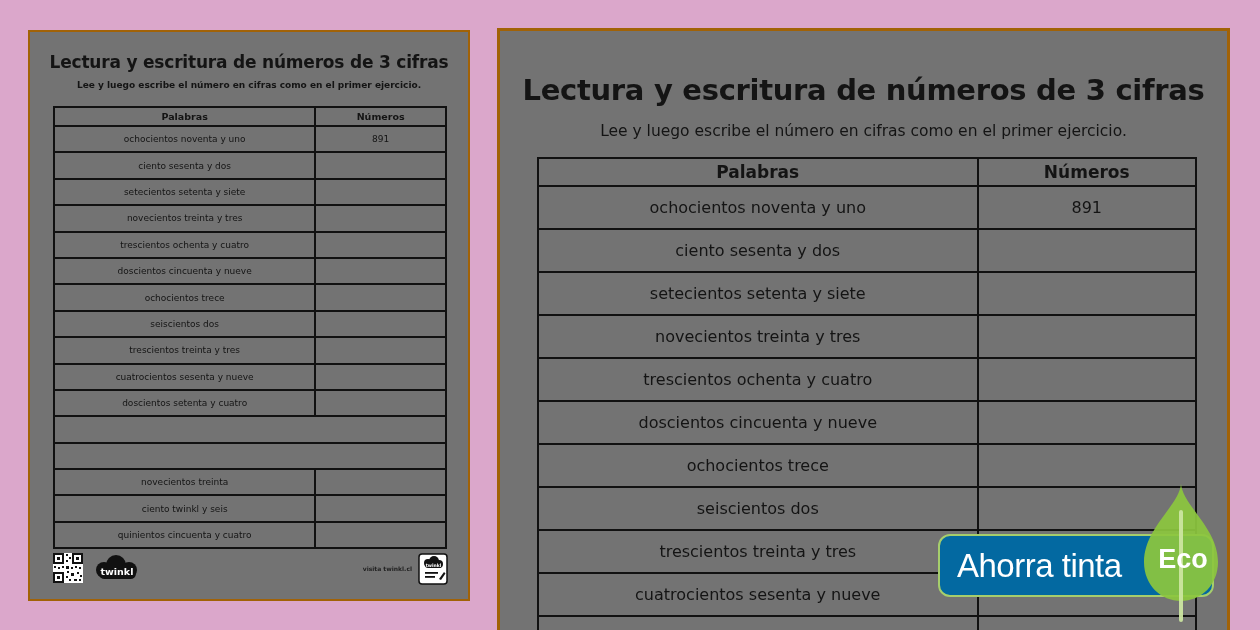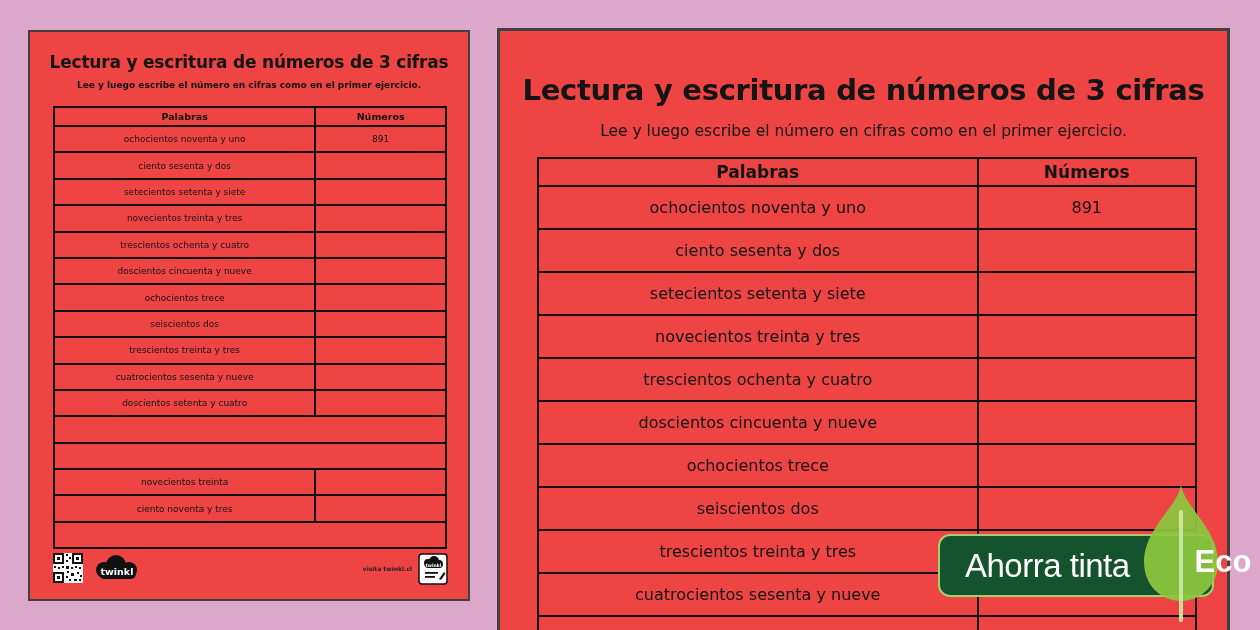--- a/index.html
+++ b/index.html
@@ -5,22 +5,22 @@
   * { margin:0; padding:0; box-sizing:border-box; }
   html,body { width:1260px; height:630px; overflow:hidden; }
   body {
     background:#dba7cb;
     font-family:"DejaVu Sans","Liberation Sans",sans-serif;
     position:relative;
     color:#141414;
   }
   .page {
     position:absolute;
-    background:#ef4444;
-    border:2px solid #404040;
+    background:#737373;
+    border:2px solid #a16207;
   }
   .page-left  { left:28px;  top:30px; width:442px; height:571px; }
   .page-right { left:497px; top:28px; width:733px; height:940px; border-width:3px; }
 
   
   .lp-title    { margin-top:20px; text-align:center; font-size:17px; font-weight:bold; letter-spacing:-0.2px; }
   .lp-subtitle { margin-top:8px;  text-align:center; font-size:9px;  font-weight:bold; }
   .lp-table    { position:absolute; left:23px; top:74px; width:394px; border:2px solid #111; }
   .lp-table .trow   { display:flex; border-top:2px solid #111; }
   .lp-table .thead  { border-top:none; }
@@ -54,23 +54,22 @@
     border-radius:12px; border:2.5px solid #a6ce6c;
     display:flex; align-items:center; z-index:5;
   }
   .eco-badge-label {
     color:#ffffff; font-size:33px; padding-left:17px; letter-spacing:-0.5px;
     font-family:"Liberation Sans","DejaVu Sans",sans-serif; font-weight:normal;
   }
   .eco-leaf { position:absolute; left:1140px; top:482px; width:82px; height:142px; z-index:6; }
   .eco-leaf-text {
     position:absolute; left:1148px; top:544px; width:70px; text-align:center;
-    color:#ffffff; font-size:31px; font-weight:bold; z-index:7;
+    color:#ffffff; font-size:27px; font-weight:bold; z-index:7;
     font-family:"Liberation Sans","DejaVu Sans",sans-serif;
-    margin-left:40px;
   }
 </style>
 </head>
 <body>
 
 <div class="page page-left">
   <div class="lp-title">Lectura y escritura de números de 3 cifras</div>
   <div class="lp-subtitle">Lee y luego escribe el número en cifras como en el primer ejercicio.</div>
 
   <div class="lp-table">
@@ -112,23 +111,24 @@
           <div class="cell words">doscientos setenta y cuatro</div>
           <div class="cell nums"></div>
         </div><div class="trow">
           <div class="cell nums"></div>
         </div><div class="trow">
           <div class="cell nums"></div>
         </div><div class="trow">
           <div class="cell words">novecientos treinta</div>
           <div class="cell nums"></div>
         </div><div class="trow">
-          <div class="cell words">ciento noventa y tres</div>
-          <div class="cell nums"></div>
-        </div><div class="trow">
+          <div class="cell words">ciento twinkl y seis</div>
+          <div class="cell nums"></div>
+        </div><div class="trow">
+          <div class="cell words">quinientos cincuenta y cuatro</div>
           <div class="cell nums"></div>
         </div></div>
   </div>
 
   <div class="lp-footer">
     <svg class="qr" width="30" height="30" viewBox="0 0 30 30">
       <rect width="30" height="30" fill="#fff"></rect>
       <g fill="#111">
         <rect x="0" y="0" width="11" height="11"></rect>
           <rect x="19" y="0" width="11" height="11"></rect>
@@ -228,20 +228,20 @@
         </div><div class="trow">
           <div class="cell words">cuatrocientos sesenta y nueve</div>
           <div class="cell nums"></div>
         </div><div class="trow">
           <div class="cell words">doscientos setenta y cuatro</div>
           <div class="cell nums"></div>
         </div></div>
   </div>
 </div>
 
-<div class="eco-badge" style="background:#14532d;padding-left:8px;">
+<div class="eco-badge" style="background:#0369a1;">
   <span class="eco-badge-label">Ahorra tinta</span>
 </div>
 <svg class="eco-leaf" viewBox="0 0 82 142">
   <path d="M41 2 C43 24 78 46 78 80 C78 103 61 119 41 119 C21 119 4 103 4 80 C4 46 39 24 41 2 Z" fill="#8cc63e" fill-opacity="0.93"></path>
   <rect x="39" y="28" width="4" height="112" rx="2" fill="#cbe5a0" fill-opacity="0.95"></rect>
 </svg>
 <div class="eco-leaf-text">Eco</div>
 
 </body></html>

